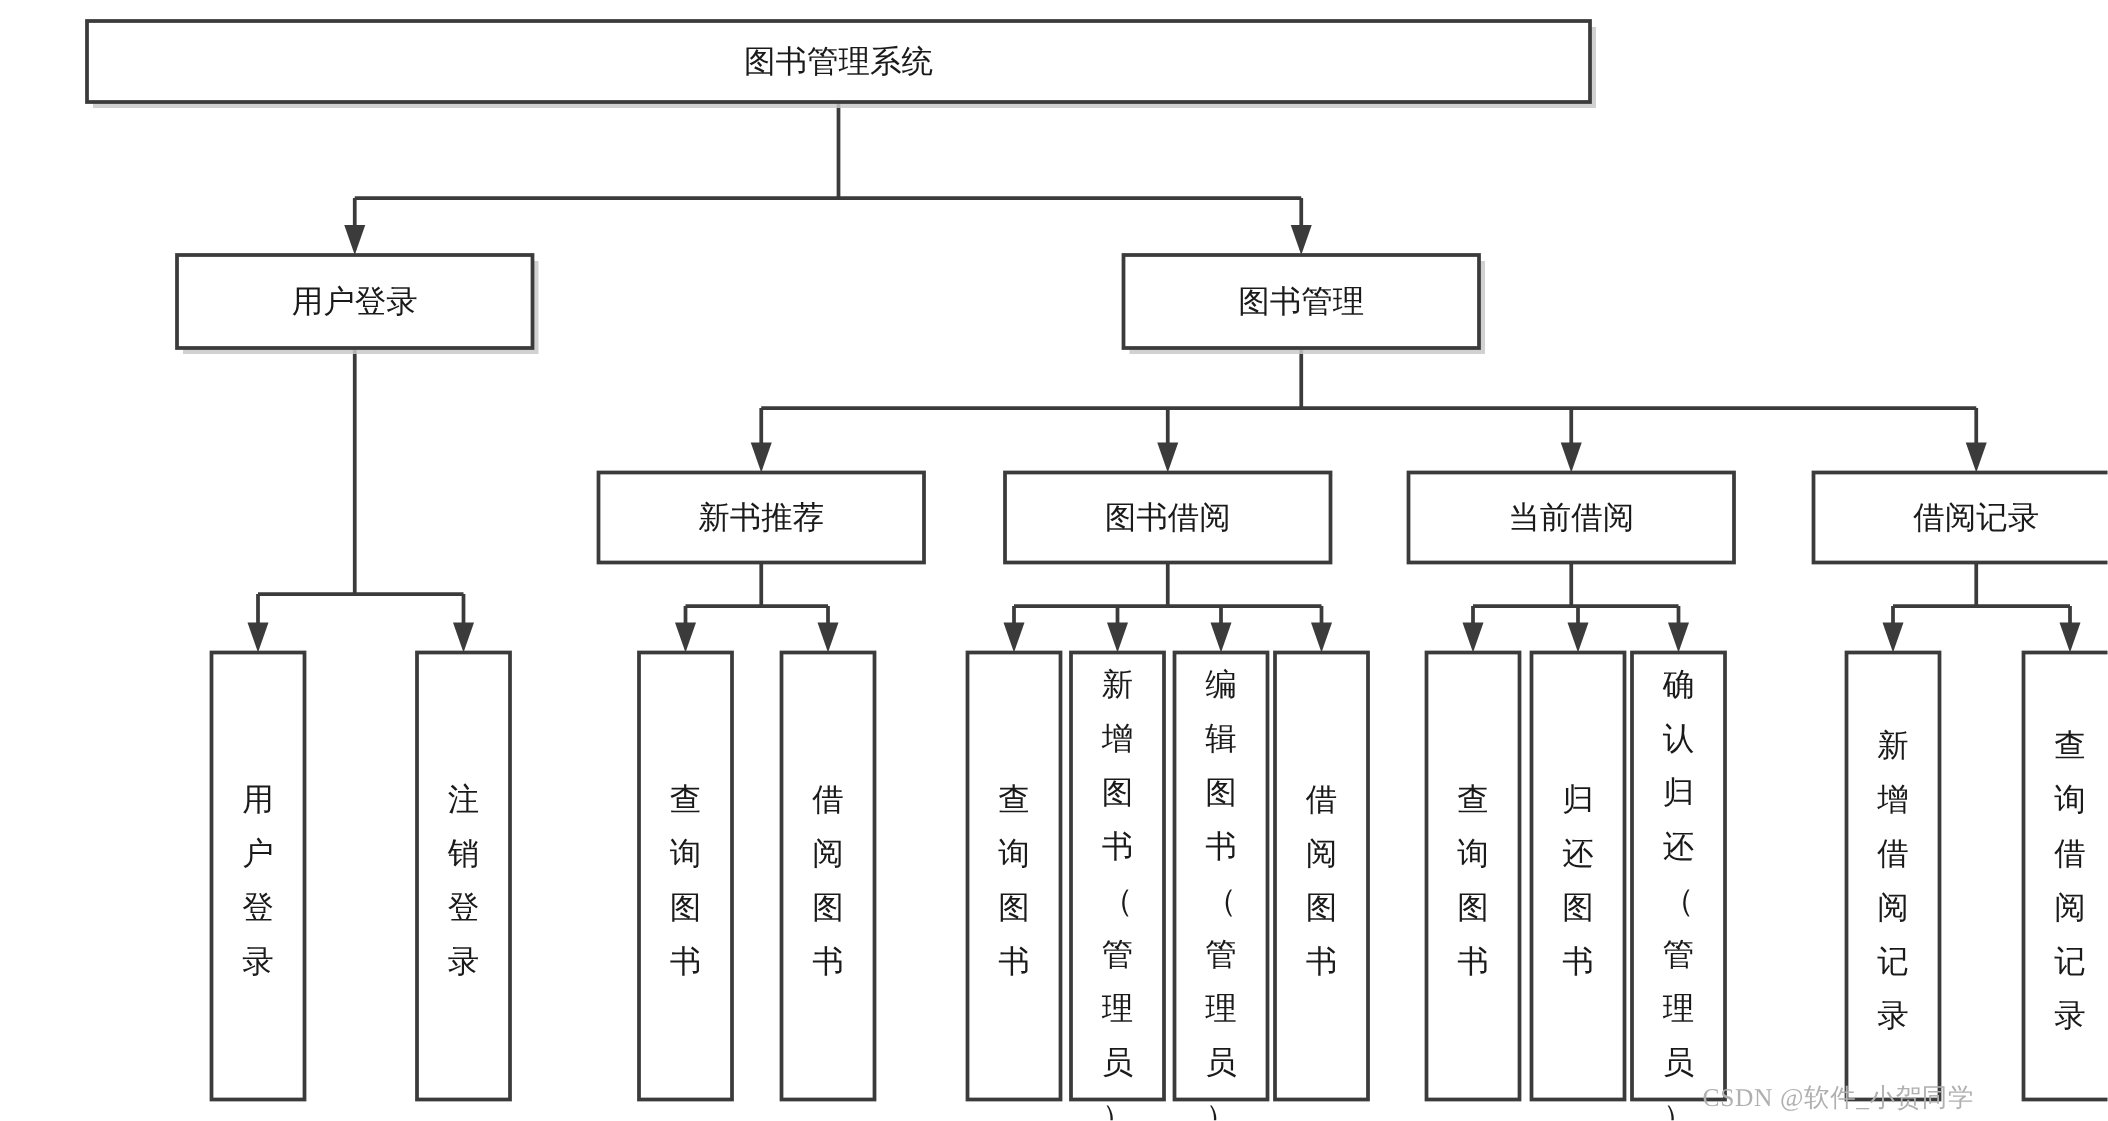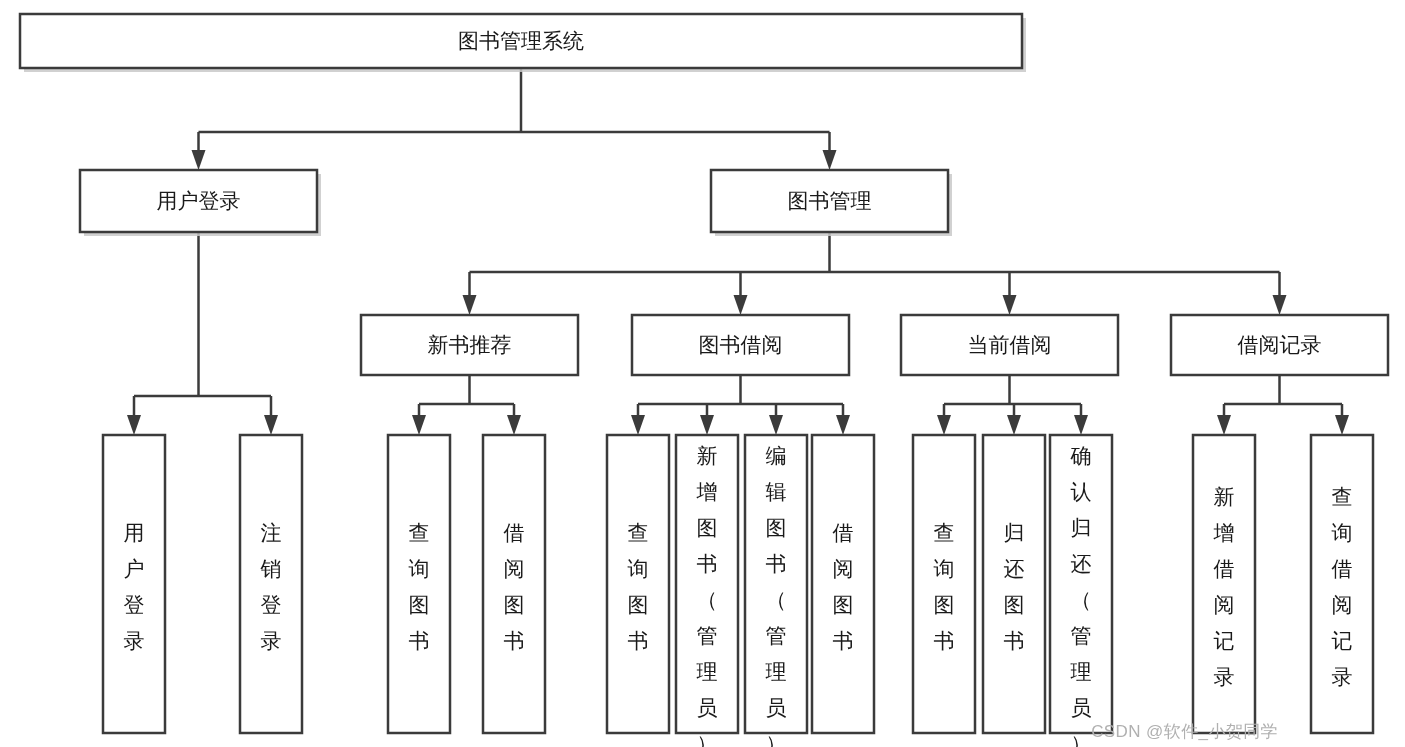--- a/index.html
+++ b/index.html
@@ -11,20 +11,21 @@
     width: 1405px;
     height: 747px;
     font-family: "DejaVu Sans", "Liberation Sans", sans-serif;
     overflow: hidden;
     position: relative;
   }
   #diagram-root {
     position: relative;
     width: 1286px;
     height: 747px;
+    margin-left: 38px;
   }
   svg.flow {
     position: absolute;
     top: 0;
     left: 0;
     width: 1405px;
     height: 747px;
     display: block;
   }
   .node-box {
@@ -55,21 +56,21 @@
   .node-label-v {
     font-family: "DejaVu Sans", "Liberation Sans", sans-serif;
     font-size: 21px;
     fill: #1a1a1a;
     text-anchor: middle;
   }
   .watermark {
     position: absolute;
     right: 8px;
     bottom: 4px;
-    font-family: Liberation Sans, sans-serif;
+    font-family: Liberation Serif, serif;
     font-size: 17px;
     color: #b0b0b0;
     white-space: nowrap;
     letter-spacing: 0.4px;
     pointer-events: none;
   }
 </style>
 </head>
 <body>
 

